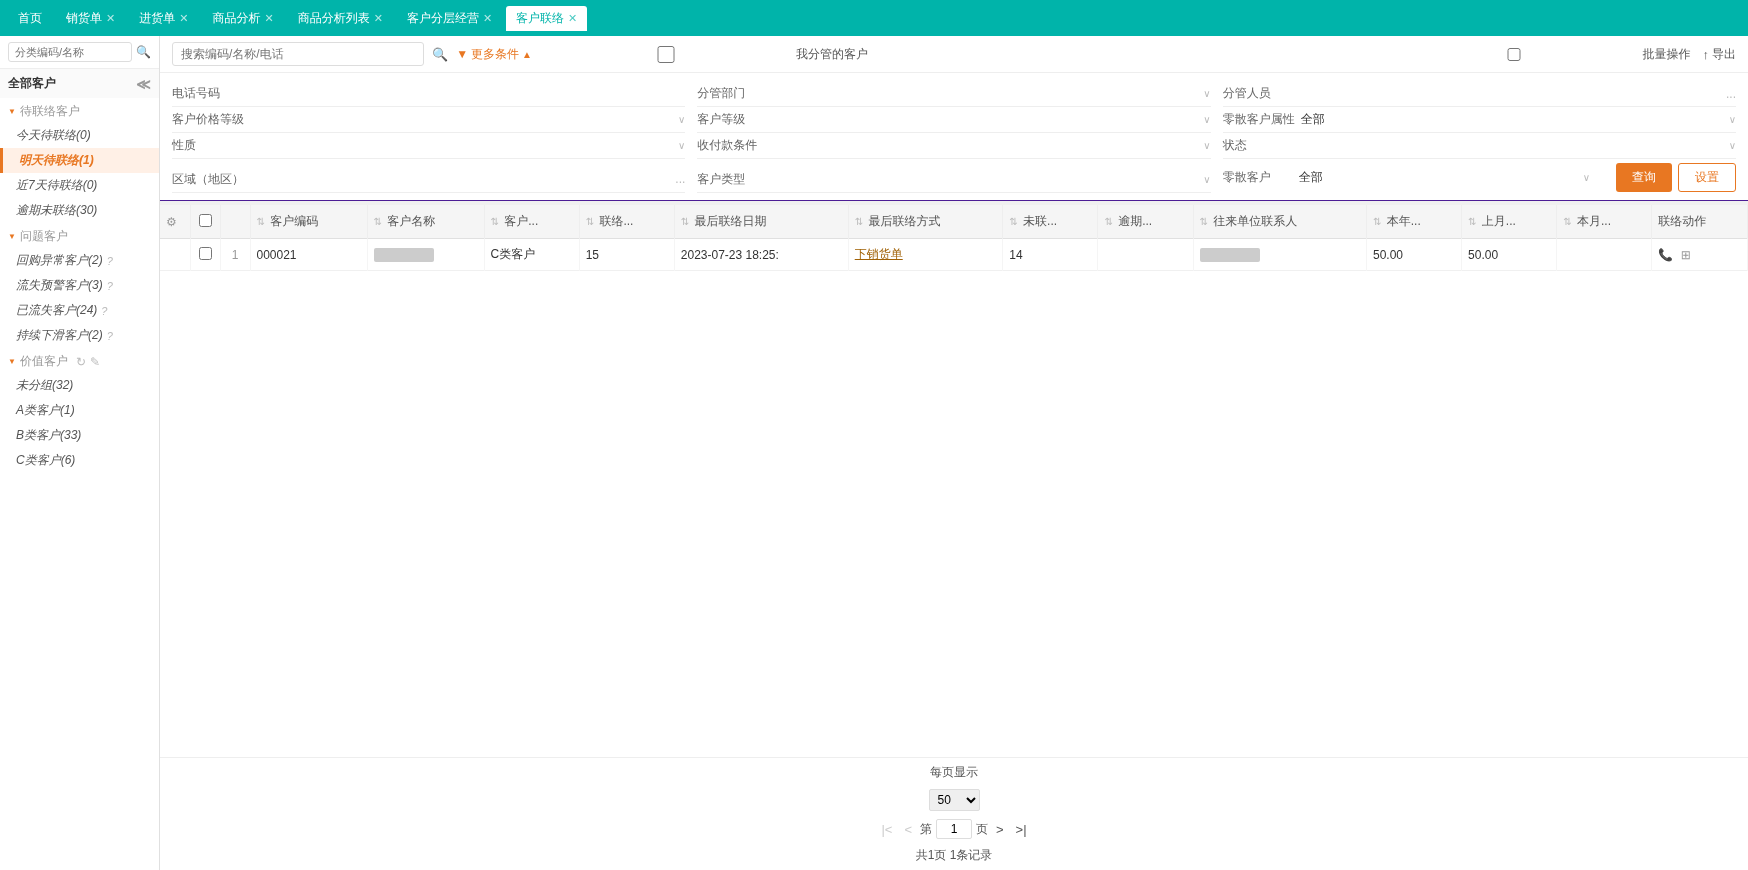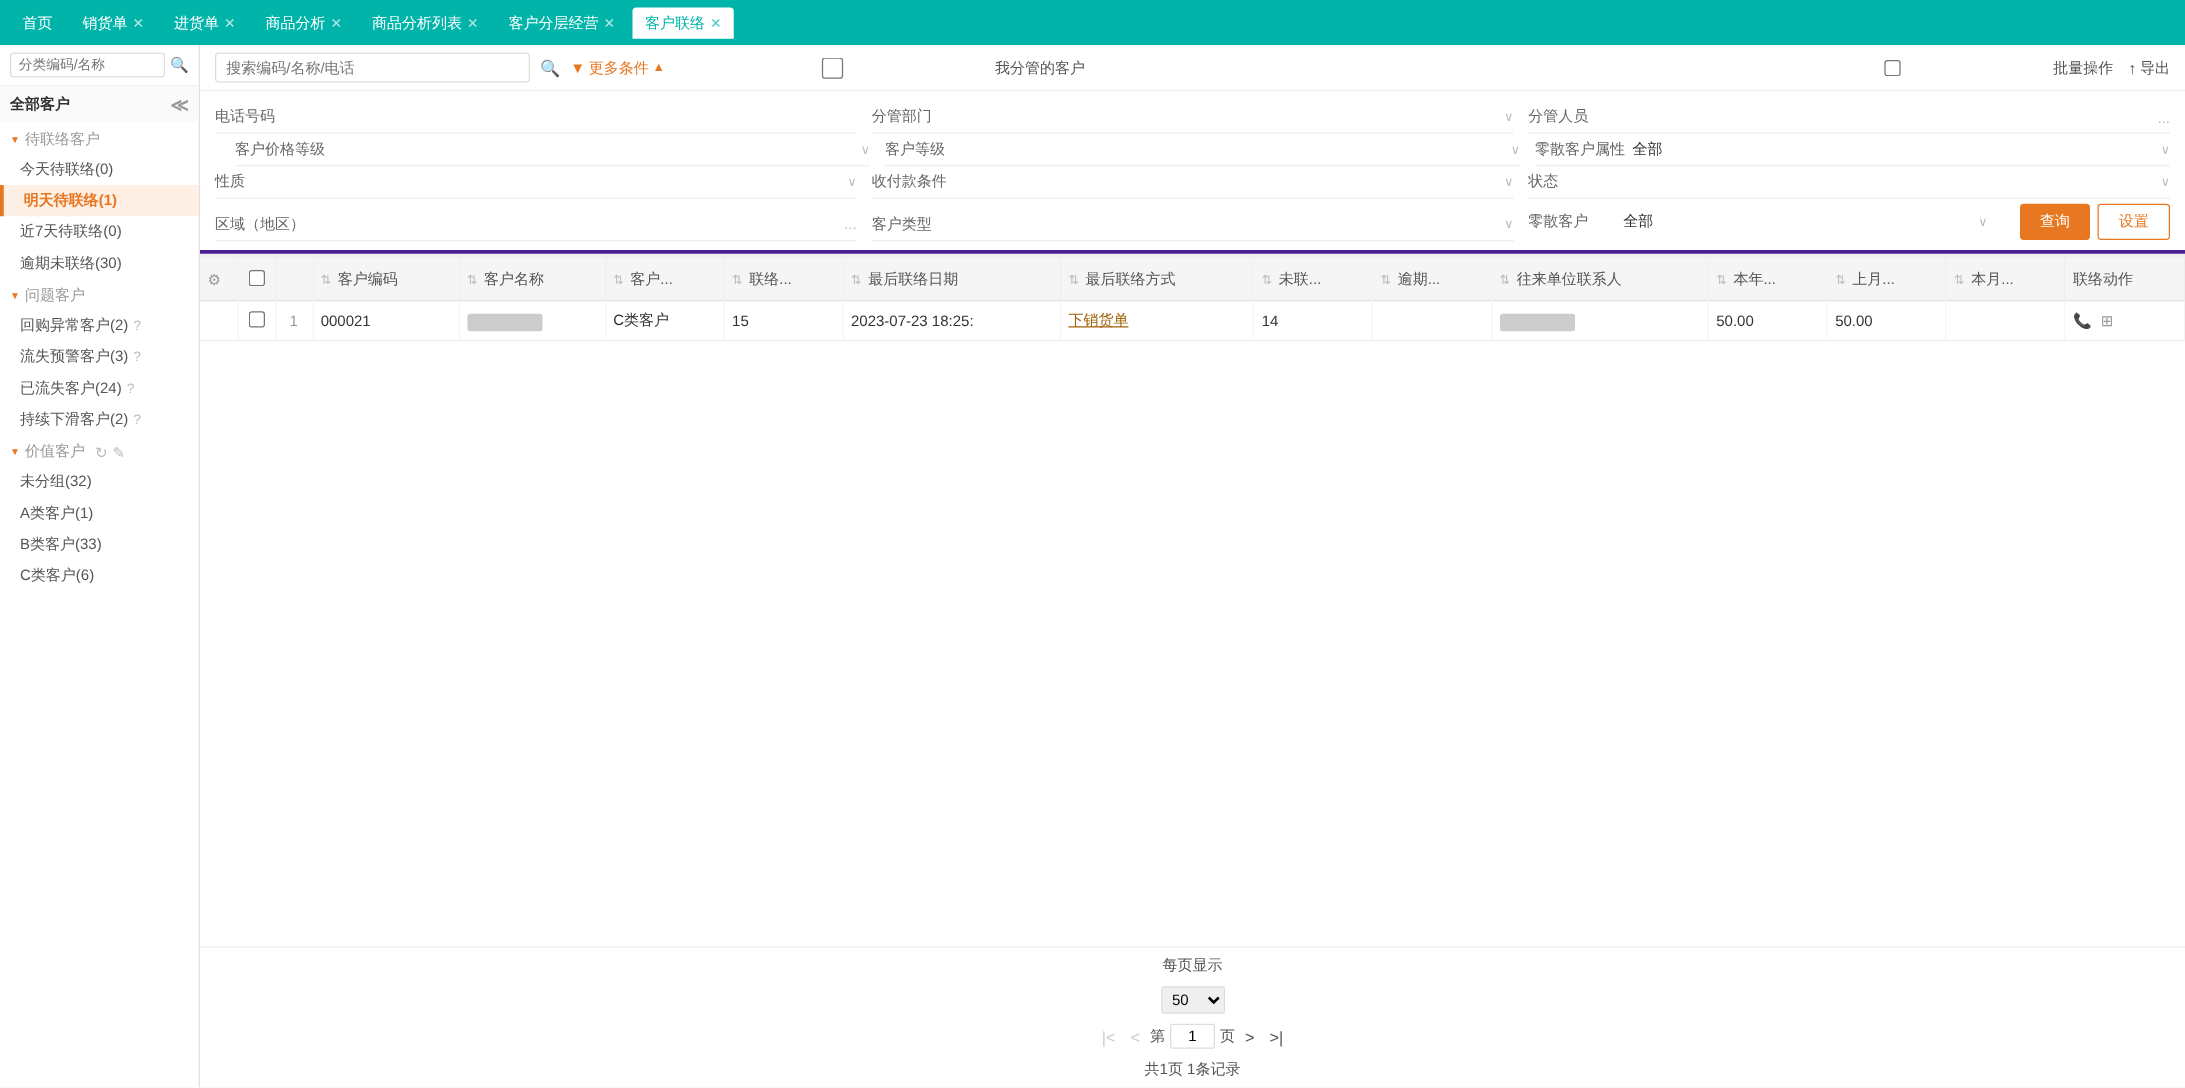--- a/index.html
+++ b/index.html
@@ -87,20 +87,21 @@
 
     .sidebar-item {
       padding: 4px 8px 4px 16px;
       color: #555;
       cursor: pointer;
       display: flex;
       align-items: center;
       gap: 4px;
       font-size: 12px;
       white-space: nowrap;
+      font-style: italic;
     }
     .sidebar-item.active { background: #fff0e6; color: #e87722; font-weight: bold; border-left: 3px solid #e87722; }
     .sidebar-item .help-icon { color: #bbb; font-size: 11px; }
 
     
     .content-area {
       flex: 1;
       display: flex;
       flex-direction: column;
       overflow: hidden;
@@ -413,21 +414,21 @@
           <input type="checkbox" style="">
           <span>批量操作</span>
         </div>
         <div class="export-btn">
           <span style="font-size:13px;">↑</span>
           <span>导出</span>
         </div>
       </div>
     </div>
 
-    <div style="background:#fff; padding: 8px 12px 0 12px; border-bottom: 3px solid #4c1d95;">
+    <div style="background:#fff; padding: 8px 12px 0 12px; border-bottom: 1px solid #4c1d95;">
 
       <div style="display:grid; grid-template-columns: 1fr 1fr 1fr; gap: 0 12px;">
         <div class="filter-row">
           <span class="filter-label">电话号码</span>
           <input class="filter-input" type="text" value="" style="">
         </div>
         <div class="filter-row">
           <span class="filter-label">分管部门</span>
           <div class="filter-select">
             <span class="filter-select-text"></span>
@@ -436,21 +437,21 @@
         </div>
         <div class="filter-row">
           <span class="filter-label">分管人员</span>
           <div class="filter-select">
             <span class="filter-select-text"></span>
             <span class="filter-dots">...</span>
           </div>
         </div>
       </div>
 
-      <div style="display:grid; grid-template-columns: 1fr 1fr 1fr; gap: 0 12px; margin-left: 16px;">
+      <div style="display:grid; grid-template-columns: 1fr 1fr 1fr; gap: 0 12px;">
         <div class="filter-row">
           <span class="filter-label">客户价格等级</span>
           <div class="filter-select">
             <span class="filter-select-text"></span>
             <span class="arrow">∨</span>
           </div>
         </div>
         <div class="filter-row">
           <span class="filter-label">客户等级</span>
           <div class="filter-select">

